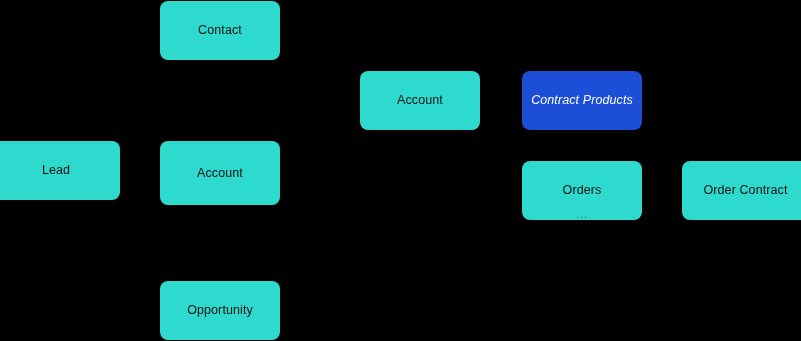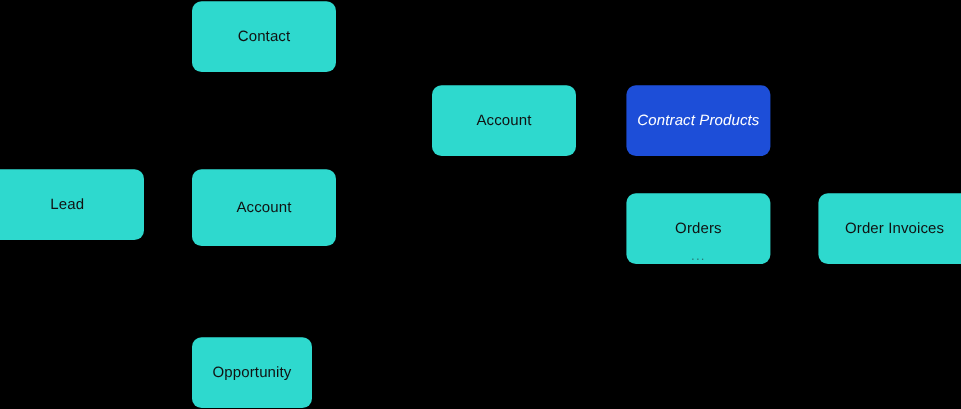--- a/index.html
+++ b/index.html
@@ -74,18 +74,18 @@
       <span class="node-label">Lead</span>
     </div>
     <div class="node teal" style="left: 160px; top: 141px; width: 120px; height: 64px;">
       <span class="node-label">Account</span>
     </div>
     <div class="node teal" style="left: 522px; top: 161px; width: 120px; height: 59px; justify-content: center;">
       <span class="node-label">Orders</span>
       <span class="node-ellipsis">...</span>
     </div>
     <div class="node teal" style="left: 682px; top: 161px; width: 127px; height: 59px;">
-      <span class="node-label">Order Invoices</span>
+      <span class="node-label">Order Contract</span>
     </div>
-    <div class="node teal" style="left: 160px; top: 281px; width: 100px; height: 59px;">
+    <div class="node teal" style="left: 160px; top: 281px; width: 120px; height: 59px;">
       <span class="node-label">Opportunity</span>
     </div>
   </div>
 
 </body></html>

